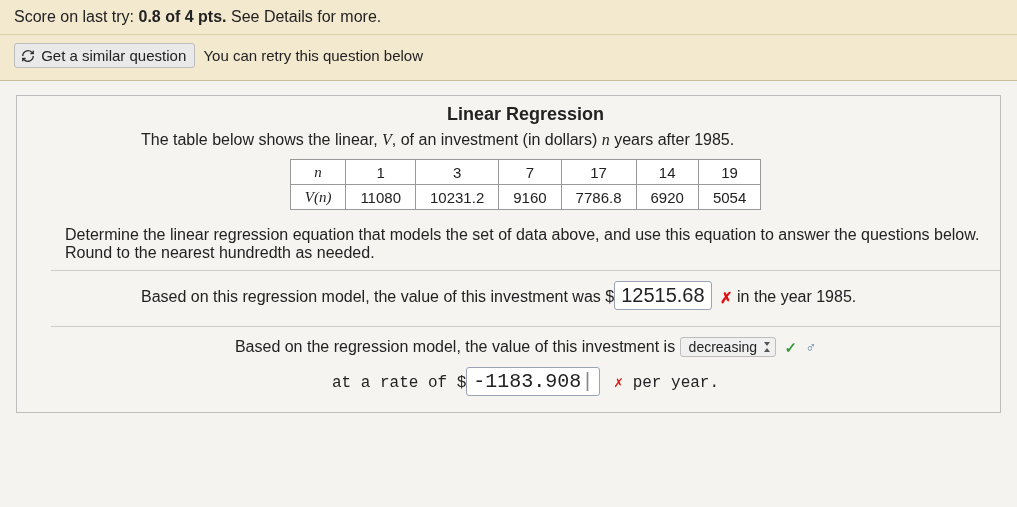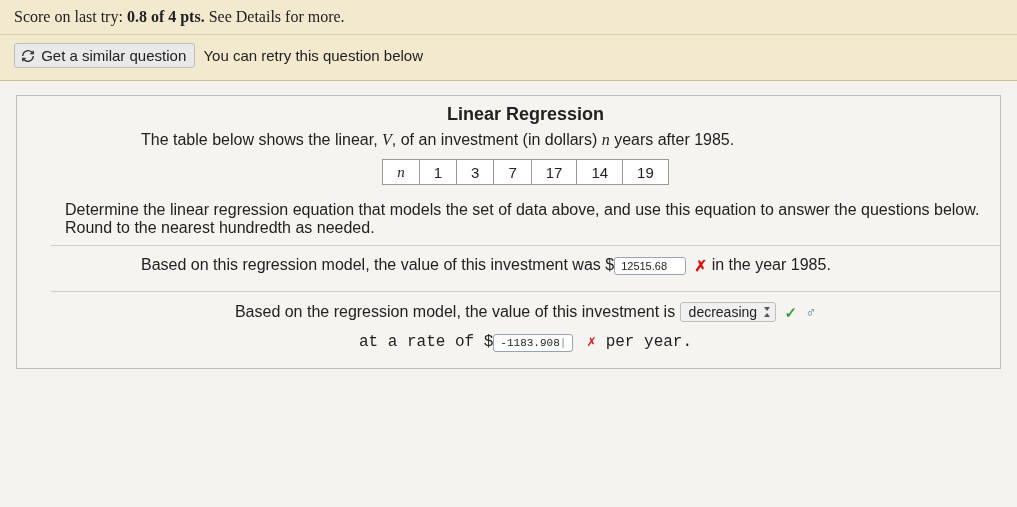--- a/index.html
+++ b/index.html
@@ -10,21 +10,20 @@
       background: #f5f3ef;
       width: 1017px;
       height: 507px;
       overflow: hidden;
     }
     .score-banner {
       background: #f3e9cf;
       padding: 8px 14px;
       border-bottom: 1px solid #d9cfa8;
       font-size: 16px;
-      font-family: Liberation Serif, serif;
     }
     .score-banner .score-val { font-weight: bold; }
     .retry-row {
       background: #f3e9cf;
       padding: 8px 14px 12px;
       border-bottom: 1px solid #c9bf9a;
     }
     .similar-btn {
       display: inline-block;
       background: #e9e9e9;
@@ -76,21 +75,21 @@
     .part {
       border-top: 1px solid #ccc;
       padding: 10px 20px 16px;
       font-size: 16px;
       text-align: center;
     }
     .ans-input {
       border: 1px solid #9aa3b5;
       border-radius: 3px;
       padding: 2px 6px;
-      font-size: 11px;
+      font-size: 20px;
       min-width: 72px;
       text-align: left;
       display: inline-block;
       background: #fff;
     }
     .mark-wrong {
       color: #d11;
       font-weight: bold;
       font-size: 15px;
       margin-left: 4px;
@@ -162,20 +161,29 @@
   <table class="data">
     <tbody>
         <tr>
       <th><span class="ital">n</span></th>
       <td>1</td>
       <td>3</td>
       <td>7</td>
       <td>17</td>
       <td>14</td>
       <td>19</td>
+    </tr>
+    <tr>
+      <th><span class="ital">V(n)</span></th>
+      <td>11080</td>
+      <td>10231.2</td>
+      <td>9160</td>
+      <td>7786.8</td>
+      <td>6920</td>
+      <td>5054</td>
     </tr>
   </tbody>
     </table>
 
   <div class="instr">Determine the linear regression equation that models the set of data above, and use this equation to answer the questions below. Round to the nearest hundredth as needed.</div>
 
   <div class="part" style="text-align:left; padding-left:90px;">
     <span>Based on this regression model, the value of this investment was $</span><span class="ans-input">12515.68</span>
     <span class="mark-wrong">✗</span>
     <span> in the year 1985.</span>

